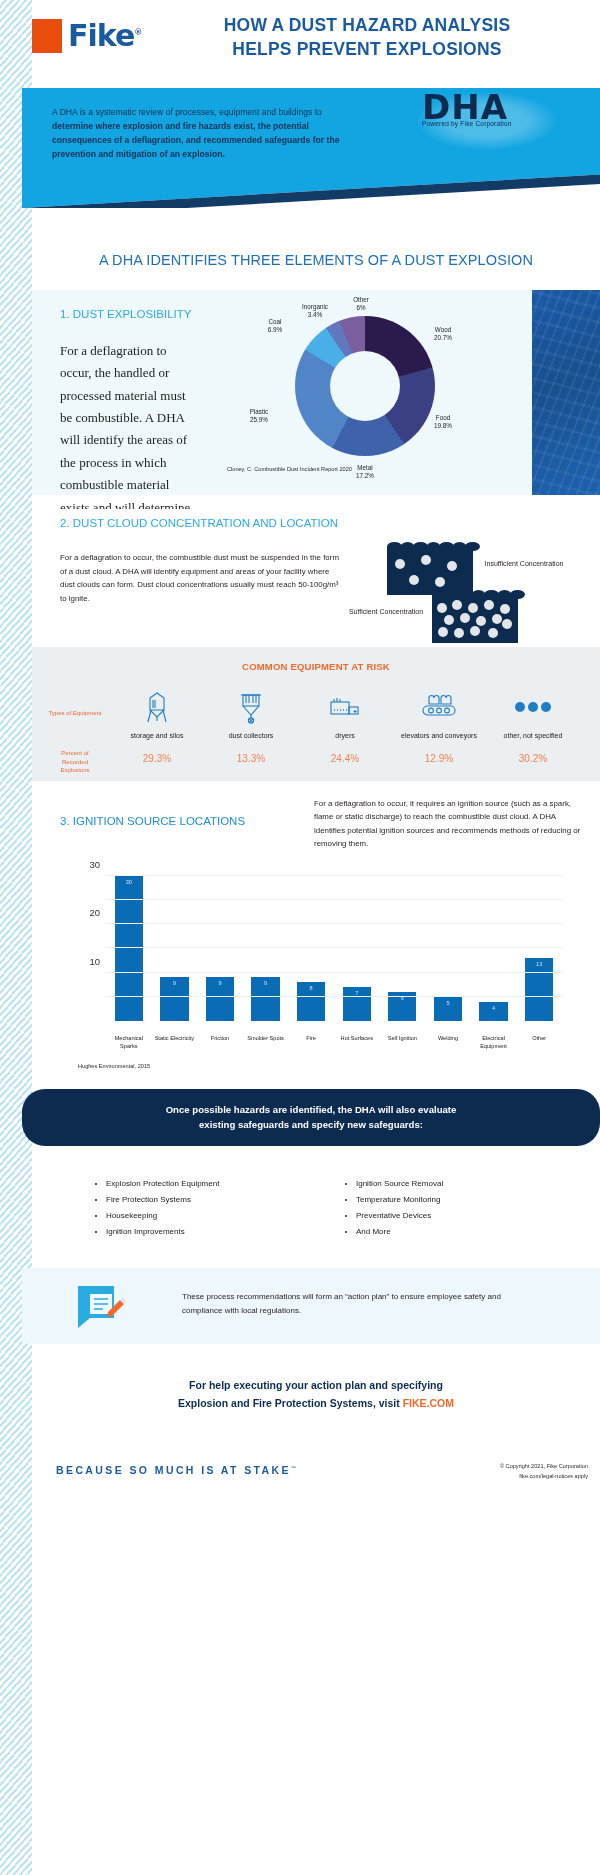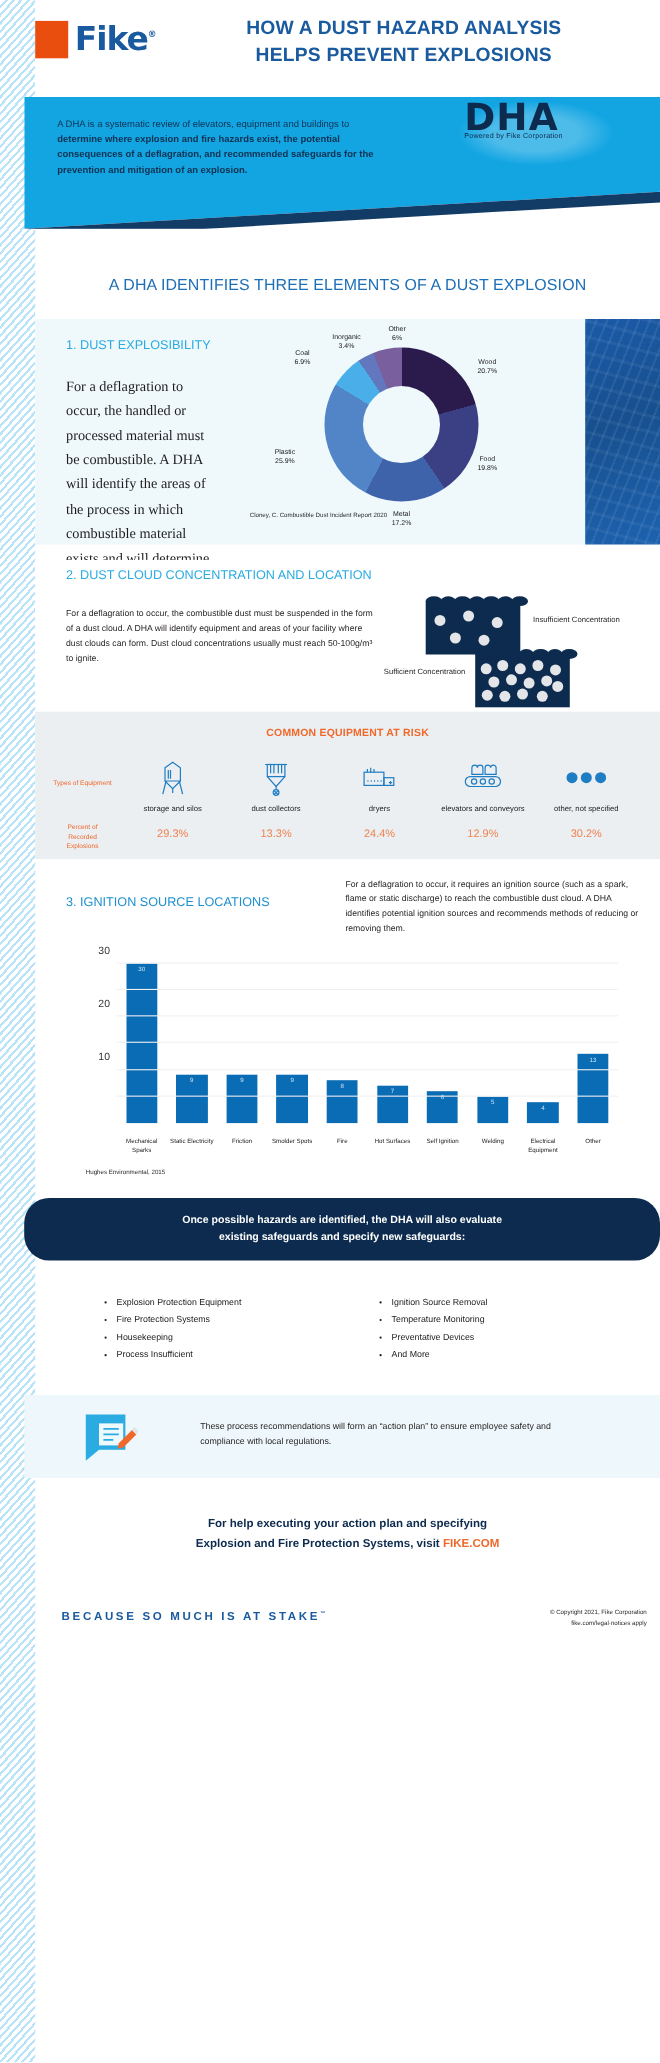--- a/index.html
+++ b/index.html
@@ -145,21 +145,21 @@
     <div class="head-title">
       <div>HOW A DUST HAZARD ANALYSIS</div>
       <div>HELPS PREVENT EXPLOSIONS</div>
     </div>
   </div>
 
   <div class="banner">
     <div class="banner-bg"></div>
     <div class="banner-dark"></div>
     <div class="banner-text">
-      <span>A DHA is a systematic review of elevators, equipment and buildings to </span><b>determine where explosion and fire hazards exist, the potential consequences of a deflagration, and recommended safeguards for the prevention and mitigation of an explosion.</b>
+      <span>A DHA is a systematic review of processes, equipment and buildings to </span><b>determine where explosion and fire hazards exist, the potential consequences of a deflagration, and recommended safeguards for the prevention and mitigation of an explosion.</b>
     </div>
     <div class="dha-badge">
       <div class="dha-ellipse"></div>
       <div class="dha-word">DHA</div>
       <div class="dha-sub">Powered by Fike Corporation</div>
     </div>
   </div>
 
   <div class="sec-title">A DHA IDENTIFIES THREE ELEMENTS OF A DUST EXPLOSION</div>
 
@@ -425,21 +425,21 @@
     <div>Once possible hazards are identified, the DHA will also evaluate</div>
     <div>existing safeguards and specify new safeguards:</div>
   </div>
 
   <div class="bullets">
     <div class="bcolL">
       <ul>
         <li>Explosion Protection Equipment</li>
         <li>Fire Protection Systems</li>
         <li>Housekeeping</li>
-        <li>Process Insufficient</li>
+        <li>Ignition Improvements</li>
       </ul>
     </div>
     <div class="bcolR">
       <ul>
         <li>Ignition Source Removal</li>
         <li>Temperature Monitoring</li>
         <li>Preventative Devices</li>
         <li>And More</li>
       </ul>
     </div>

